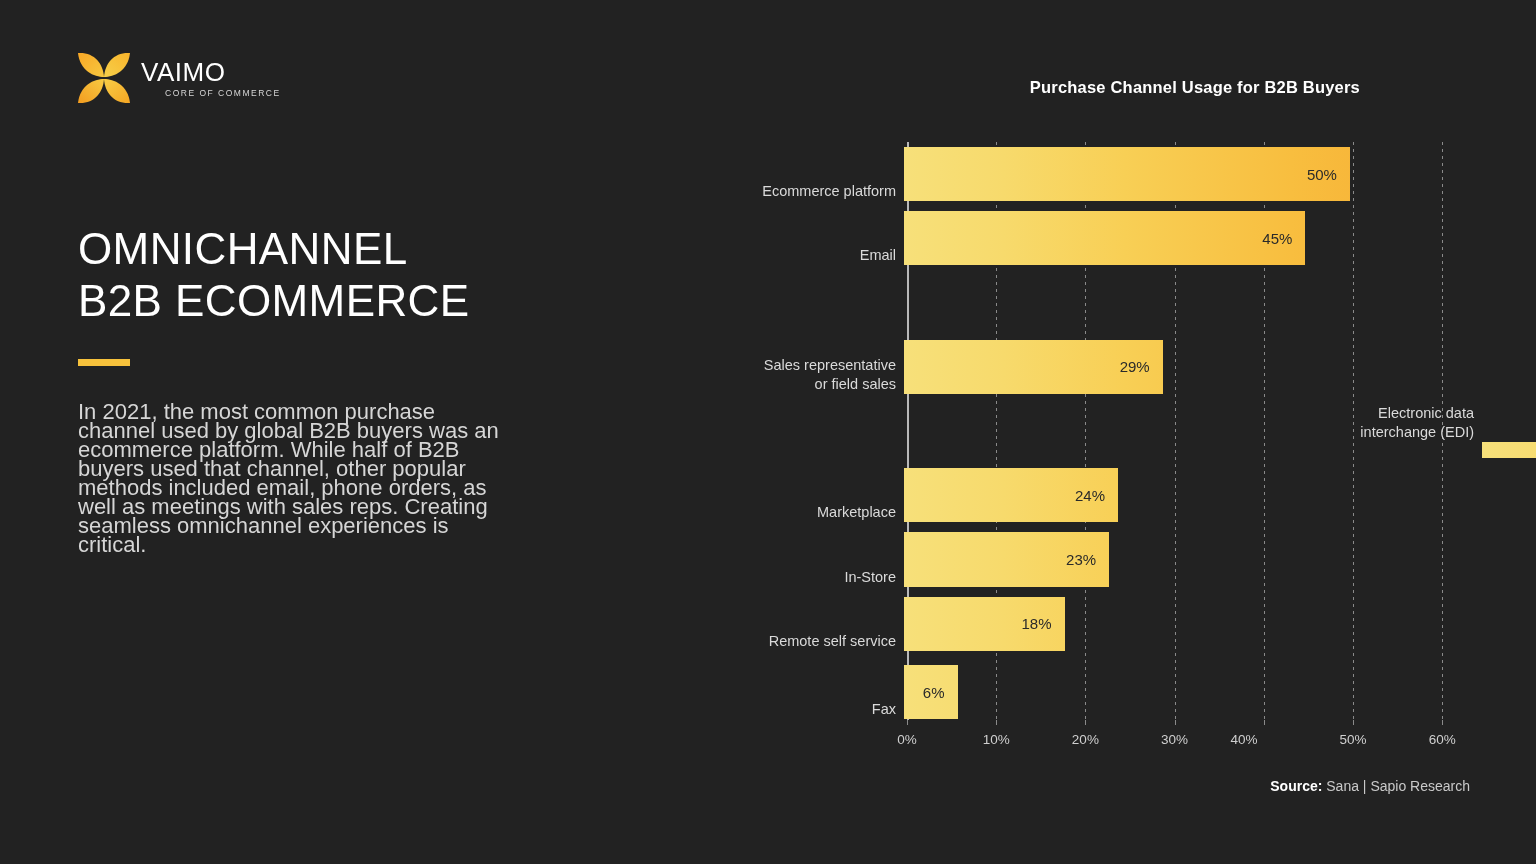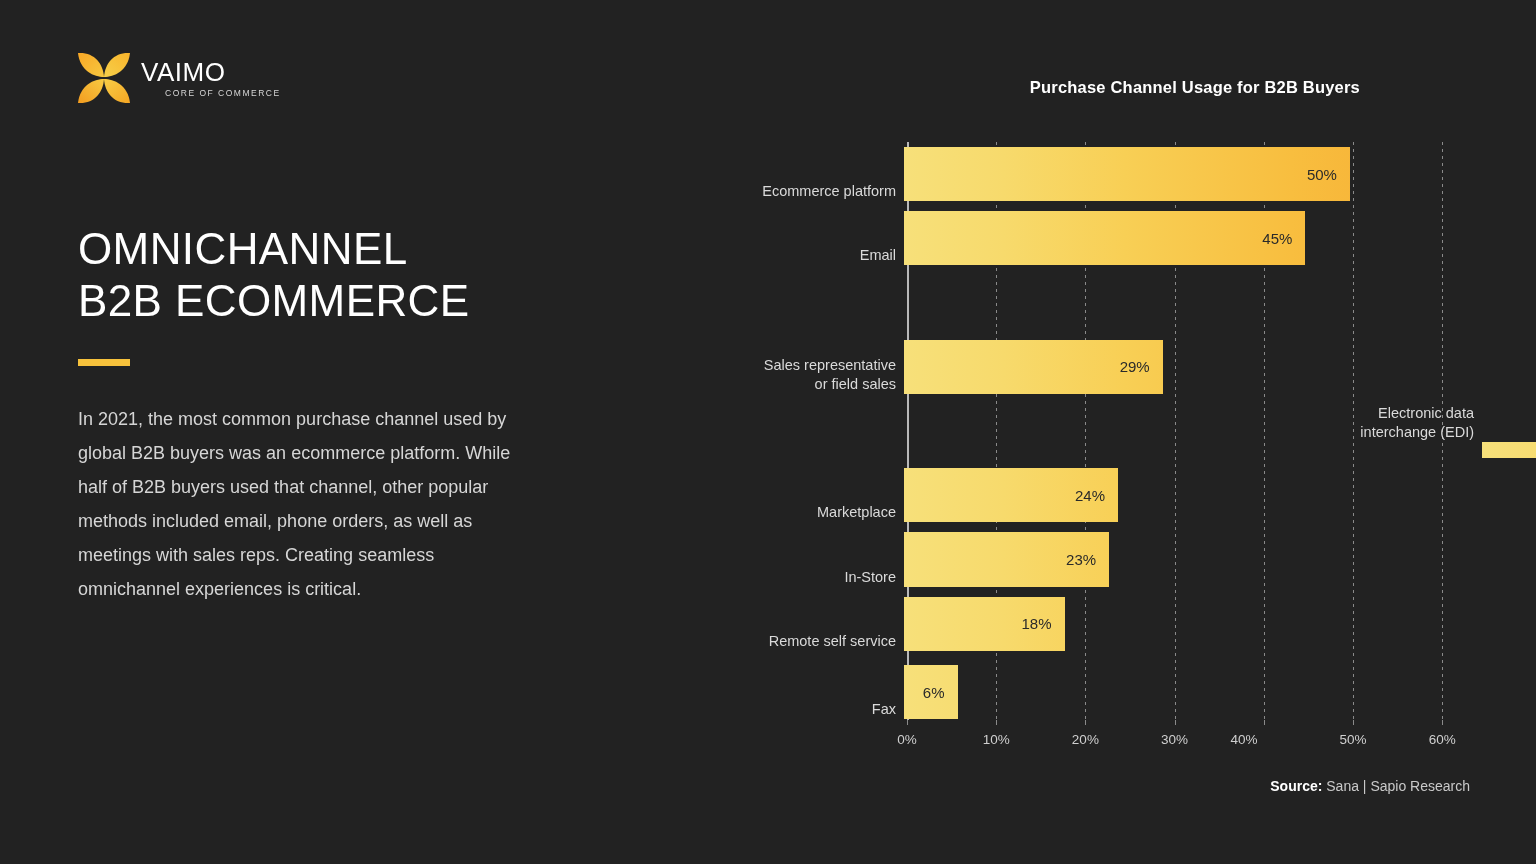--- a/index.html
+++ b/index.html
@@ -64,22 +64,22 @@
     white-space: pre-line;
   }
   .accent-rule {
     width: 52px;
     height: 7px;
     background: #F7C23C;
     margin-top: 32px;
   }
   .body-copy {
     margin-top: 36px;
-    font-size: 18px;
-    line-height: 34px;
+    font-size: 22px;
+    line-height: 19px;
     color: #d6d6d6;
     max-width: 440px;
   }
 
   
   .chart-title {
     position: absolute;
     right: 176px;
     top: 78px;
     font-size: 16.5px;

